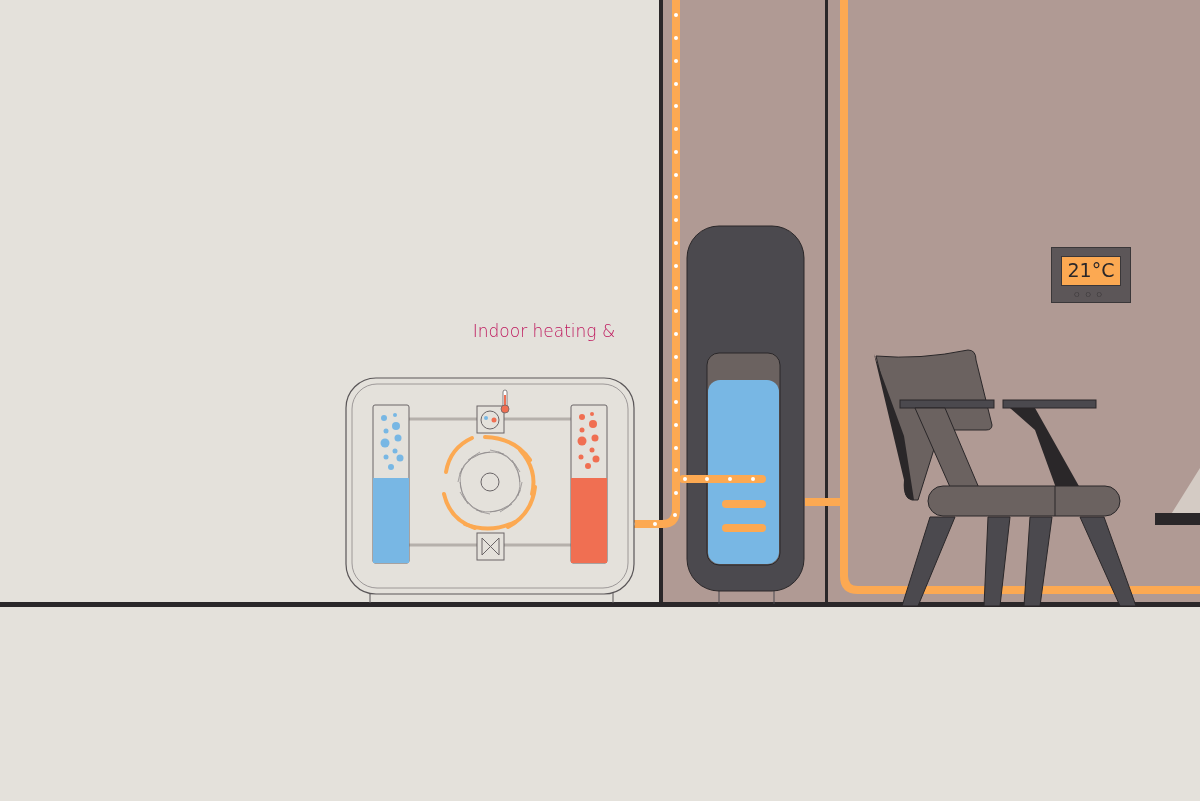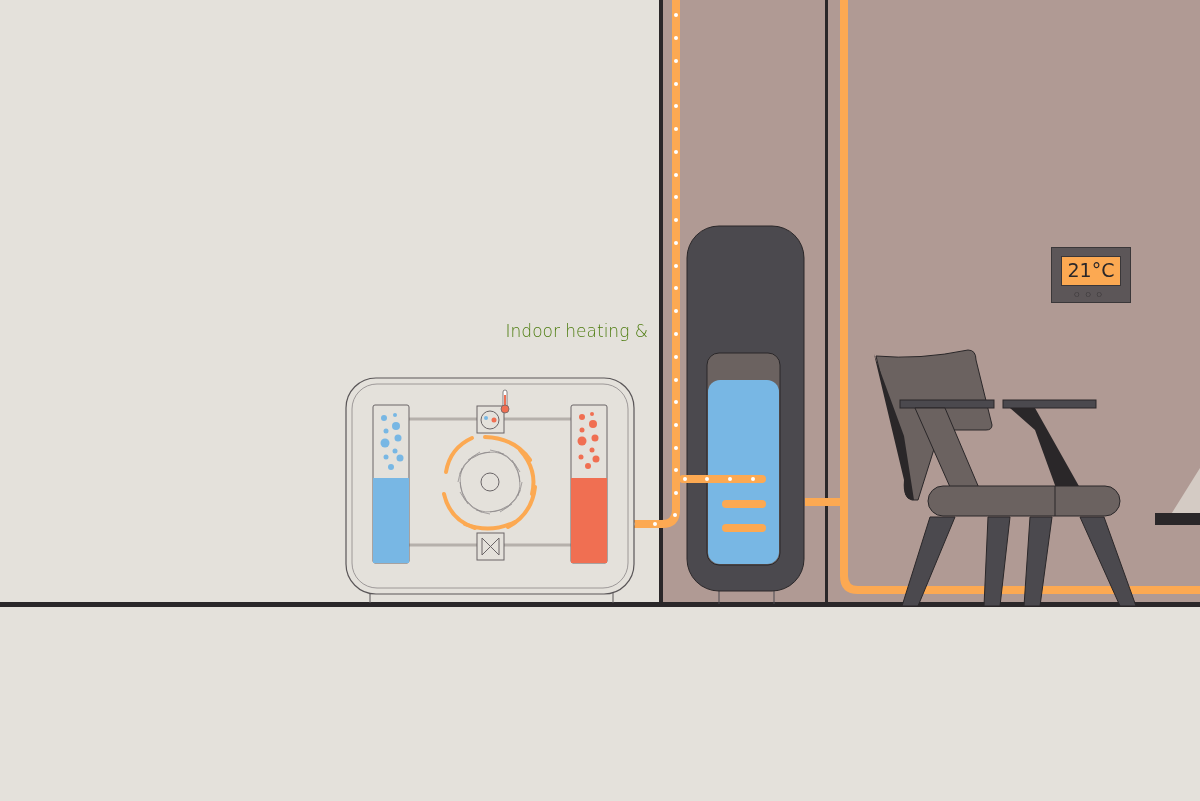--- a/index.html
+++ b/index.html
@@ -1,19 +1,19 @@
 <!DOCTYPE html>
 <html><head>
 <meta charset="utf-8">
 <style>
   html,body{margin:0;padding:0;}
   body{width:1200px;height:801px;overflow:hidden;background:#e4e1db;position:relative;font-family:"DejaVu Sans",sans-serif;}
   .abs{position:absolute;}
   svg{position:absolute;left:0;top:0;}
-  .label{position:absolute;left:440px;top:320px;width:208px;text-align:right;color:#4d7c0f;font-size:17px;line-height:22px;font-family:"DejaVu Sans",sans-serif;font-weight:300;}
+  .label{position:absolute;left:440px;top:320px;width:208px;text-align:center;color:#be185d;font-size:17px;line-height:22px;font-family:"DejaVu Sans",sans-serif;font-weight:300;}
   .thermo{position:absolute;left:1051px;top:247px;width:80px;height:56px;background:#5c5658;border:1px solid #3a3739;box-sizing:border-box;}
   .thermo-screen{position:absolute;left:9px;top:8px;width:60px;height:30px;background:#fca952;border:1.5px solid #3a3739;border-radius:0;box-sizing:border-box;text-align:center;font-size:19px;line-height:27px;color:#2a2729;font-family:"DejaVu Sans",sans-serif;}
   .thermo-btns{position:absolute;left:0;top:42px;width:100%;text-align:center;font-size:6px;letter-spacing:6px;color:#2a2729;}
 </style>
 </head>
 <body>
 
 <div class="abs" style="left:661px;top:0;width:539px;height:605px;background:#b09a94;"></div>
 
 <svg width="1200" height="801" viewBox="0 0 1200 801">

